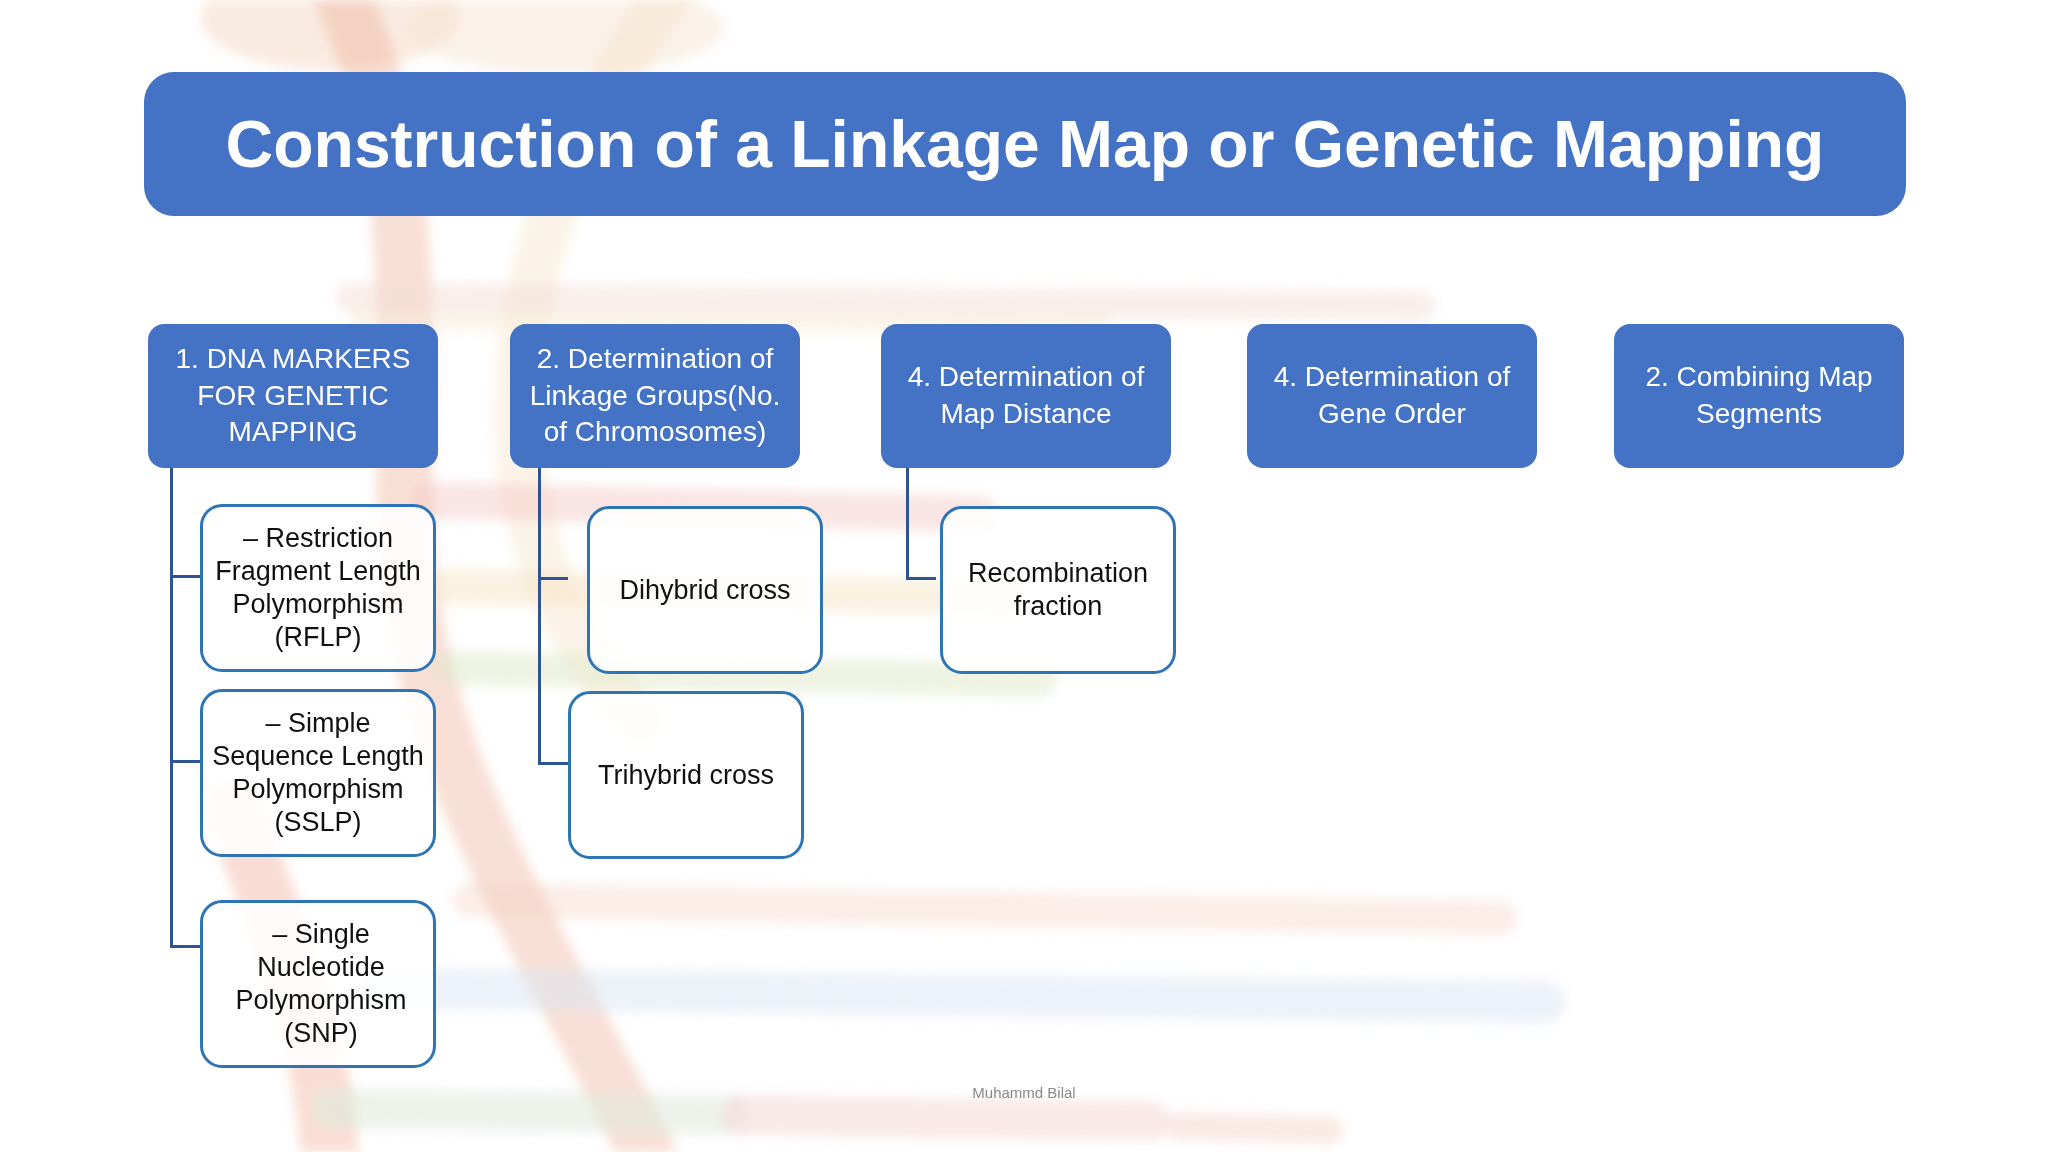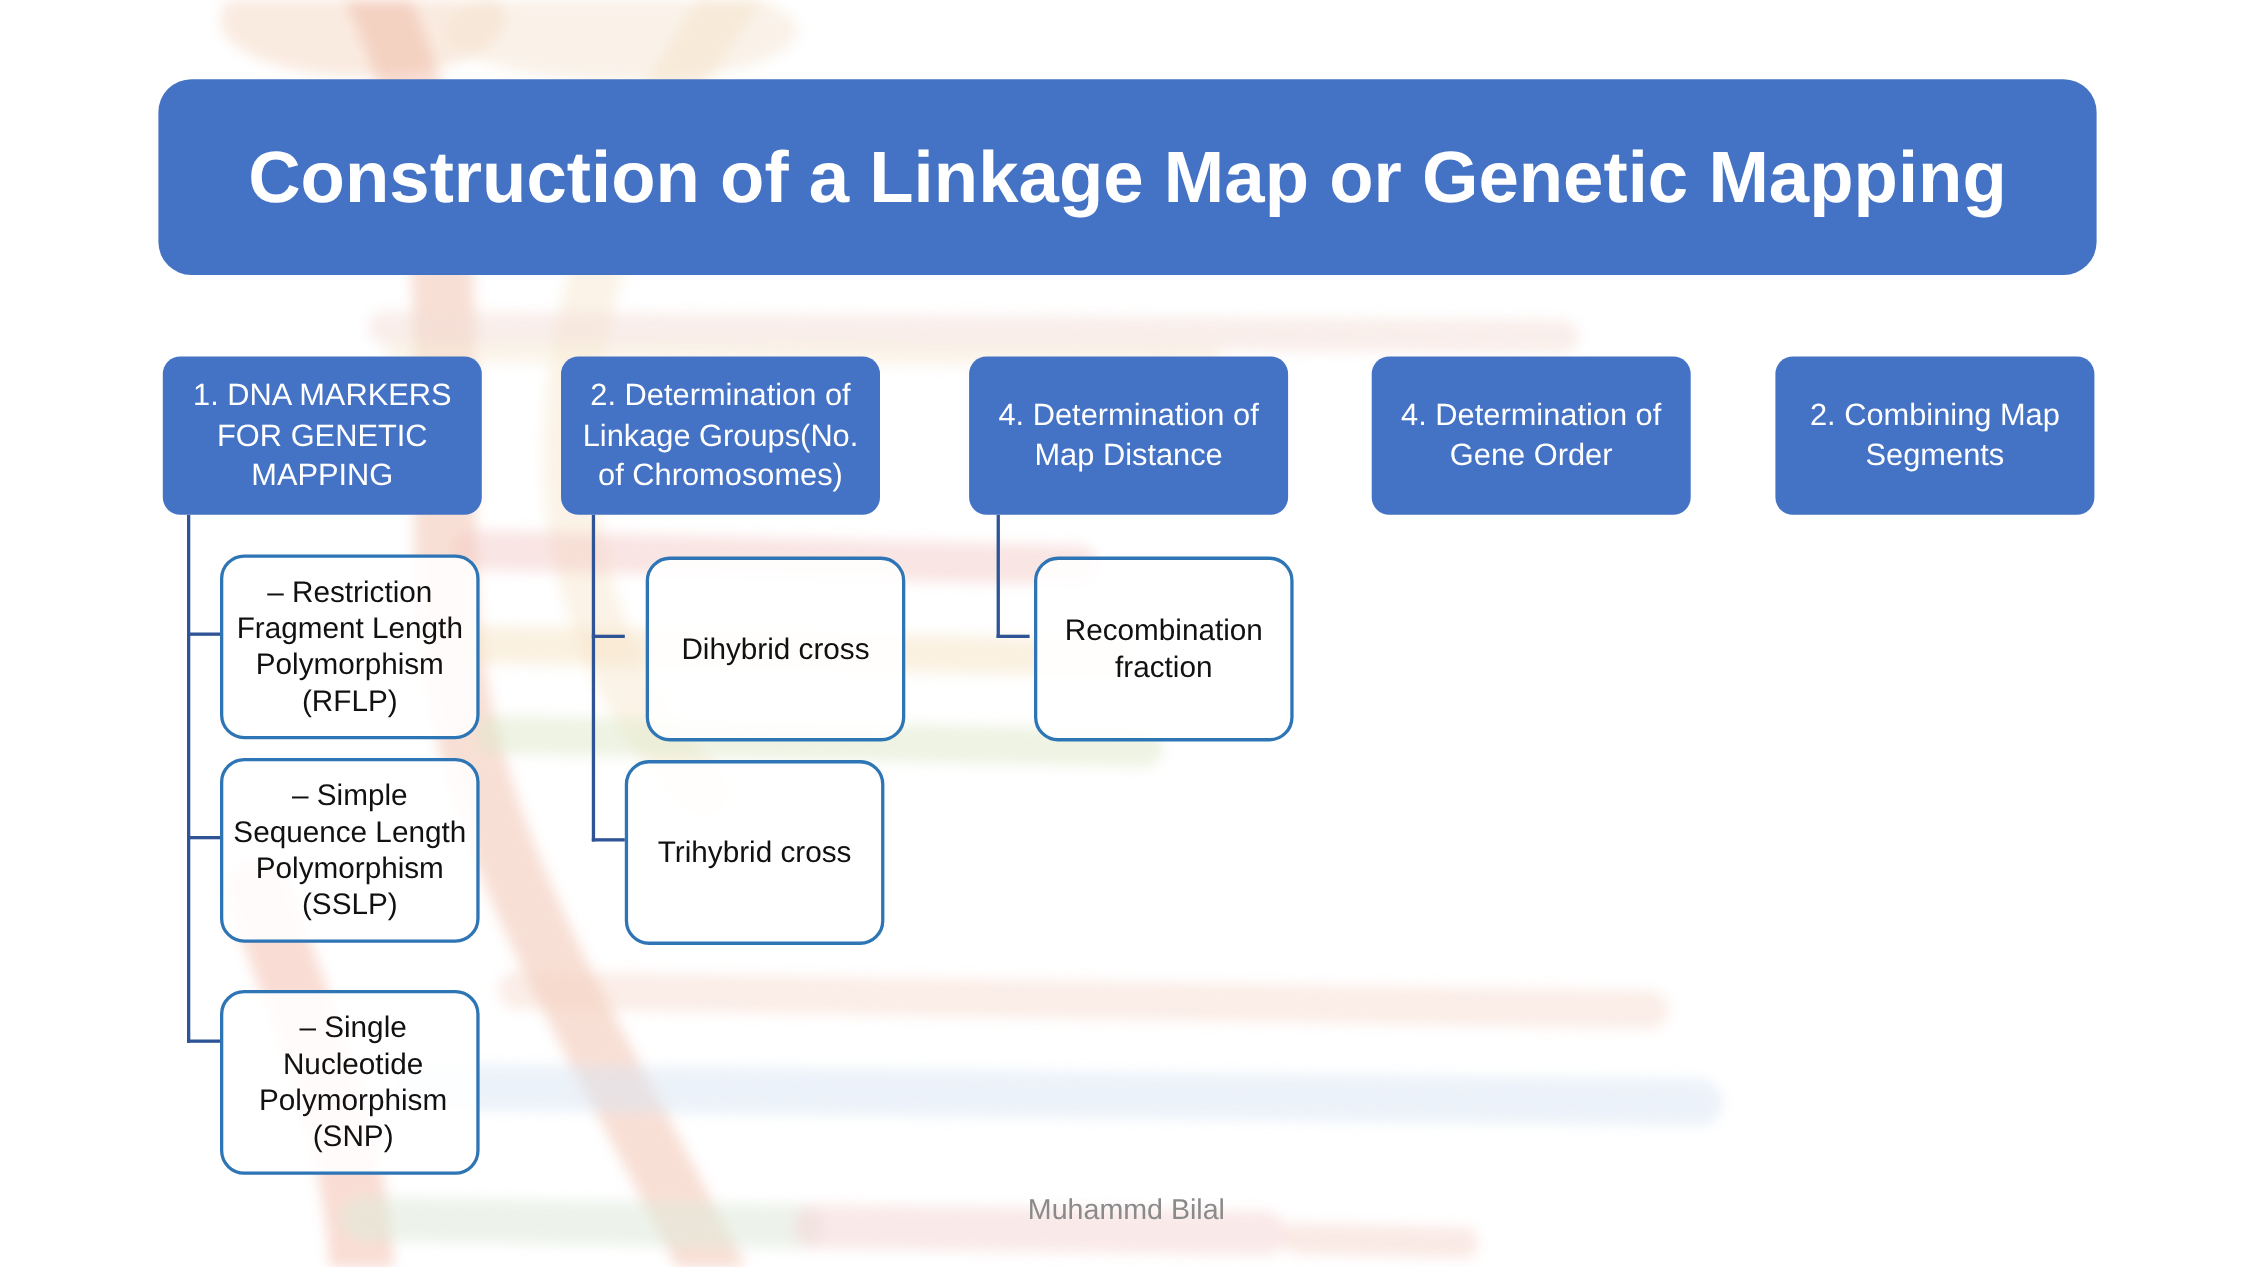--- a/index.html
+++ b/index.html
@@ -14,21 +14,21 @@
   .watermark {
     position: absolute;
     left: 0; top: 0;
     width: 2048px; height: 1152px;
     filter: blur(6px);
     z-index: 0;
   }
   .banner {
     position: absolute;
     left: 144px; top: 72px;
-    width: 1762px; height: 178px;
+    width: 1762px; height: 144px;
     background: #4472C4;
     border-radius: 30px;
     display: flex;
     align-items: center;
     justify-content: center;
     z-index: 2;
   }
   .banner h1 {
     margin: 0;
     color: #ffffff;
@@ -77,21 +77,21 @@
     z-index: 1;
   }
   .vline { width: 3px; }
   .hline { height: 3px; }
   .footer {
     position: absolute;
     left: 0; top: 1084px;
     width: 2048px;
     text-align: center;
     color: #8a8a8a;
-    font-size: 26px;
+    font-size: 15px;
     z-index: 2;
   }
 </style>
 </head>
 <body>
 
 <div class="slide">
 
   <svg class="watermark" width="2048" height="1152" viewBox="0 0 2048 1152" aria-hidden="true">
     <ellipse cx="330" cy="18" rx="130" ry="52" fill="#f6d8c4" opacity="0.5"></ellipse>

